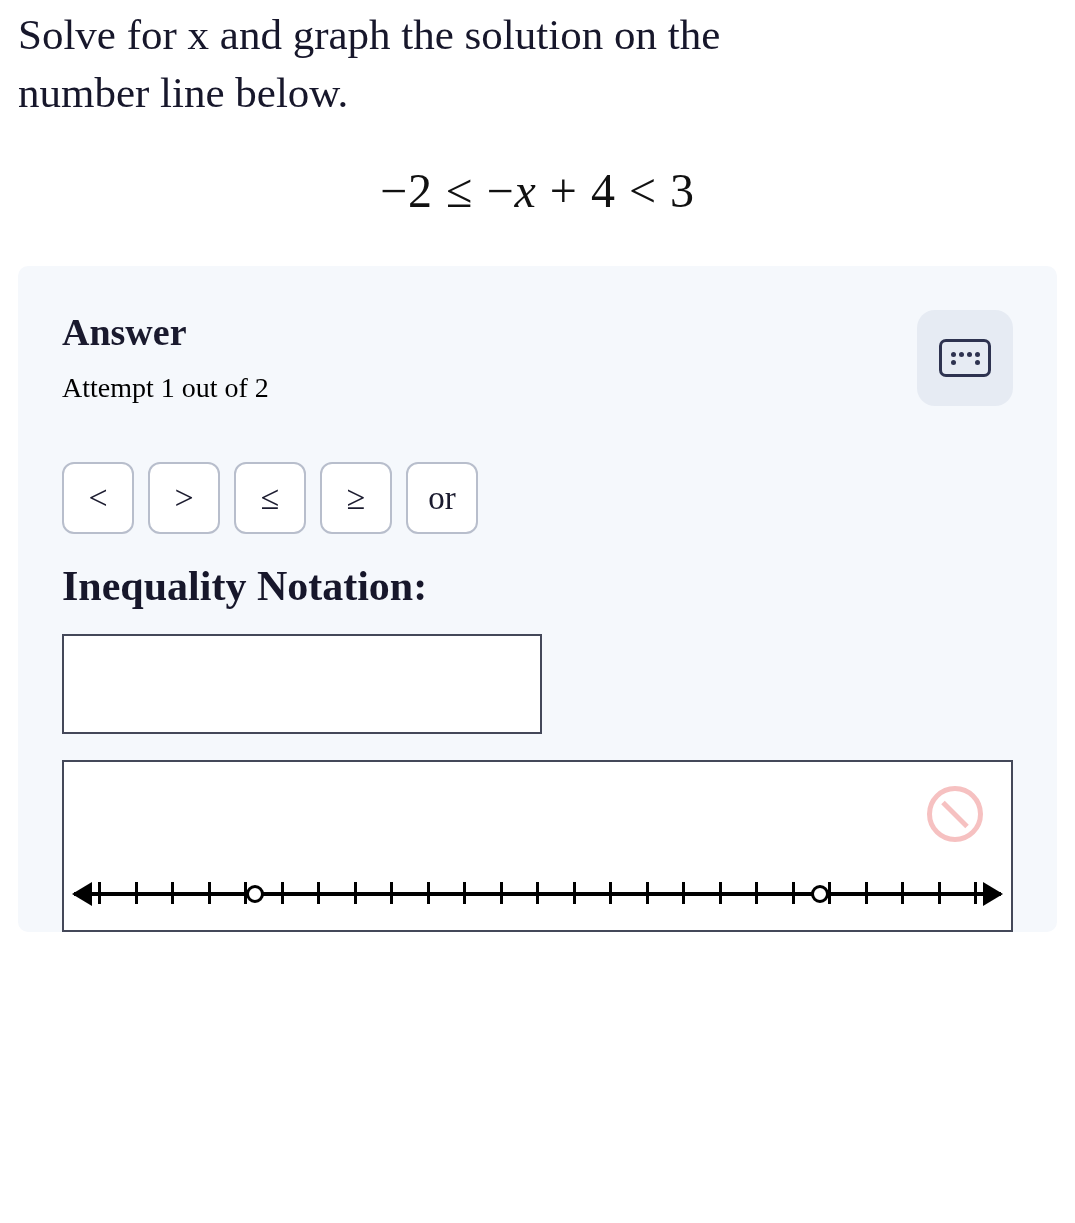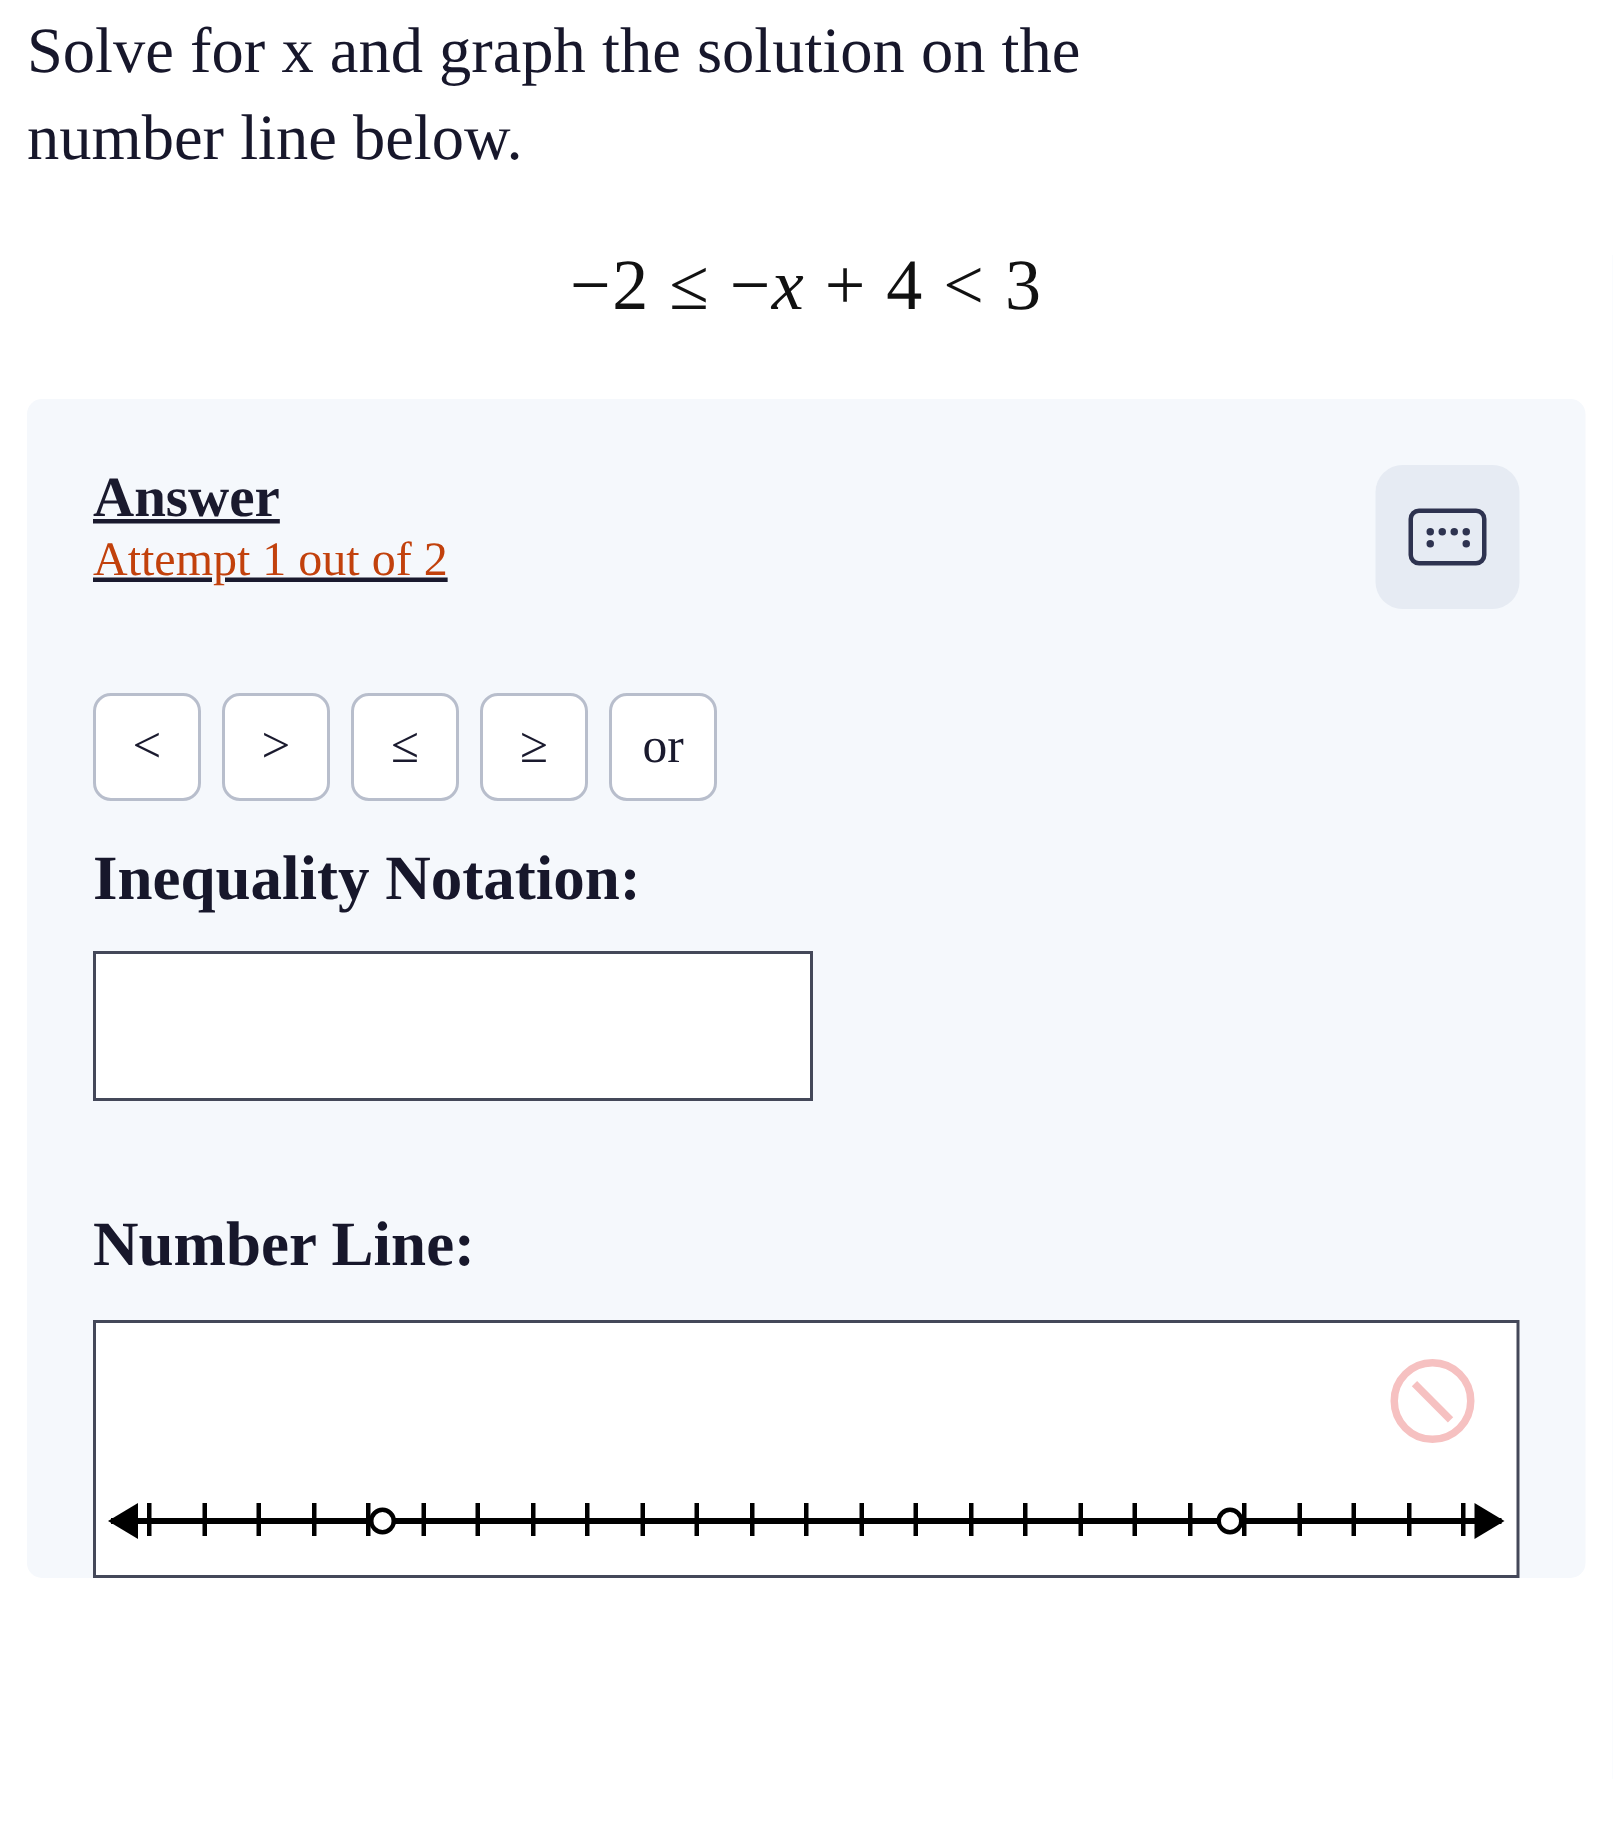--- a/index.html
+++ b/index.html
@@ -33,30 +33,30 @@
     background: #f5f8fc;
     border-radius: 10px;
     padding: 44px 44px 0 44px;
     position: relative;
     min-height: 560px;
   }
   .ans-head-row {
     display: flex;
     align-items: flex-start;
     justify-content: space-between;
-    text-decoration: underline;
   }
   .ans-title {
     font-weight: bold;
     font-size: 38px;
     color: #1a1a2e;
   }
   .attempt {
-    font-size: 32px;
-    color: #c2410c;
+    font-size: 28px;
+    color: #000000;
+    margin-top: 18px;
   }
   .keypad-btn {
     width: 96px;
     height: 96px;
     background: #e6ebf3;
     border-radius: 18px;
     display: flex;
     align-items: center;
     justify-content: center;
     cursor: pointer;
@@ -232,21 +232,20 @@
       <button class="op-btn">&lt;</button>
       <button class="op-btn">&gt;</button>
       <button class="op-btn">≤</button>
       <button class="op-btn">≥</button>
       <button class="op-btn or-btn">or</button>
     </div>
 
     <div class="section-label">Inequality Notation:</div>
     <input class="ineq-input" type="text" value="" style="">
 
-    <div class="section-label nl-label">Number Line:</div>
 
     <div class="nl-box">
       <div class="reset-circle">
         <div class="reset-slash"></div>
       </div>
       <div class="axis">
         <div class="axis-line"></div>
         <div class="arrow-left"></div>
         <div class="arrow-right"></div>
         <div class="ticks" id="ticks">

